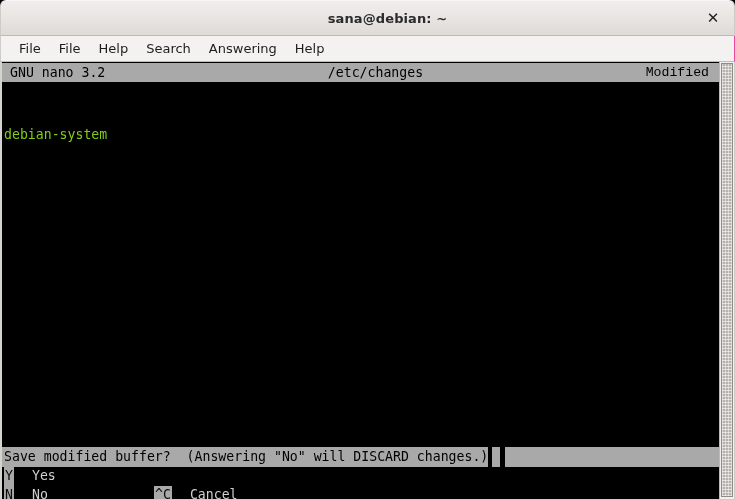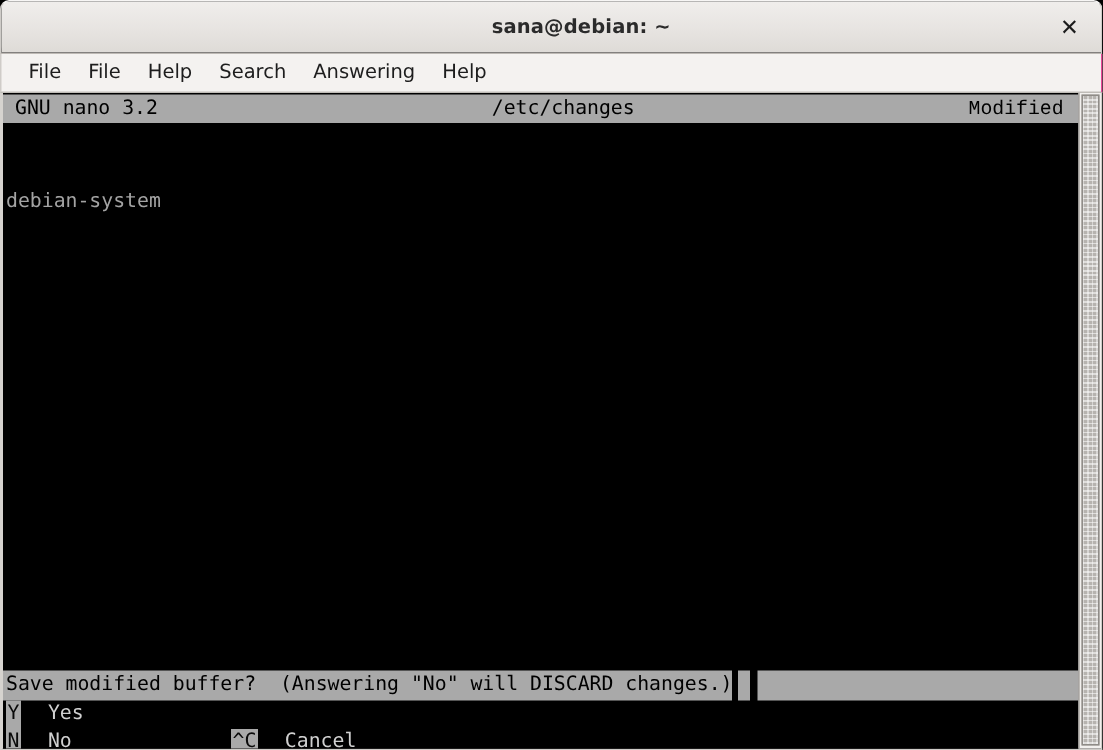--- a/index.html
+++ b/index.html
@@ -129,21 +129,21 @@
     padding: 0;
   }
   .nano-title .seg-left   { padding-left: 8px; }
   .nano-title .seg-center { flex: 1 1 auto; text-align: center; }
   .nano-title .seg-right  { padding-right: 10px; font-family: Liberation Mono, monospace; }
 
   
   .buffer {
     padding: 7px 0 0 2px;
     white-space: pre;
-    color: #a3a3a3;
+    color: #84cc16;
   }
   .buffer-line { height: 18.5px; line-height: 18.5px; }
 
   
   .bottom {
     position: absolute;
     left: 0;
     right: 0;
     bottom: -5px;
   }

